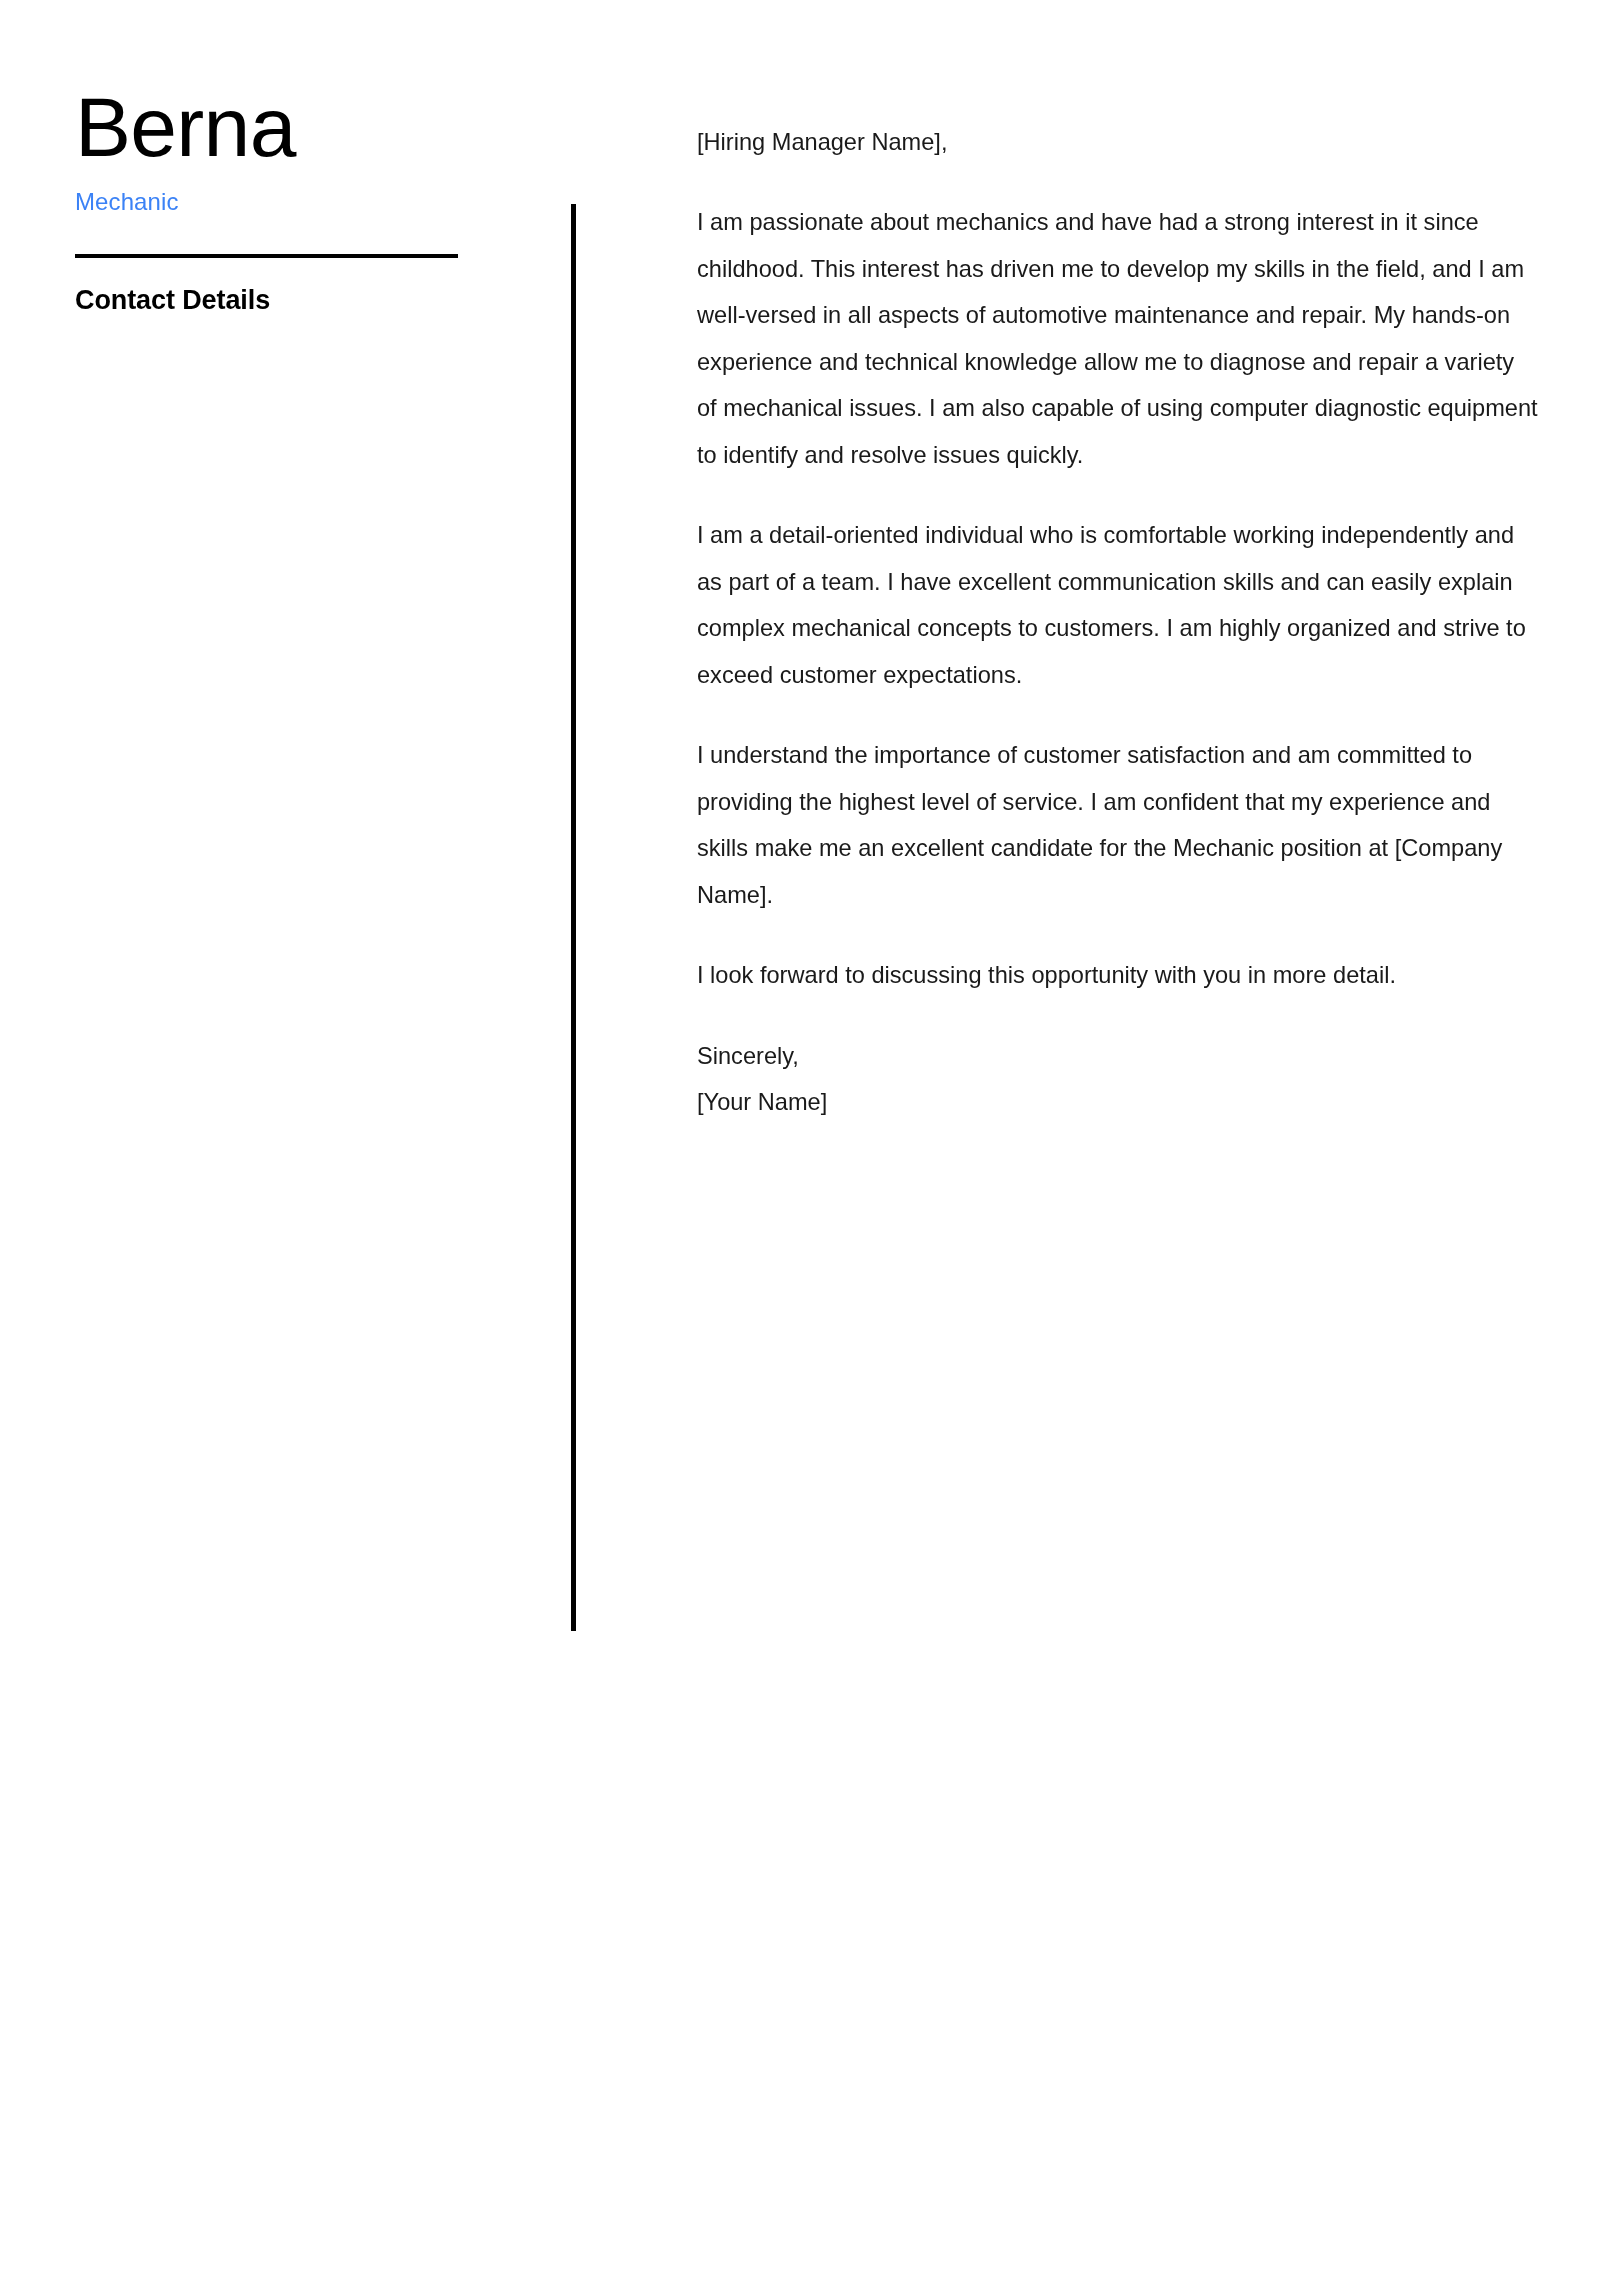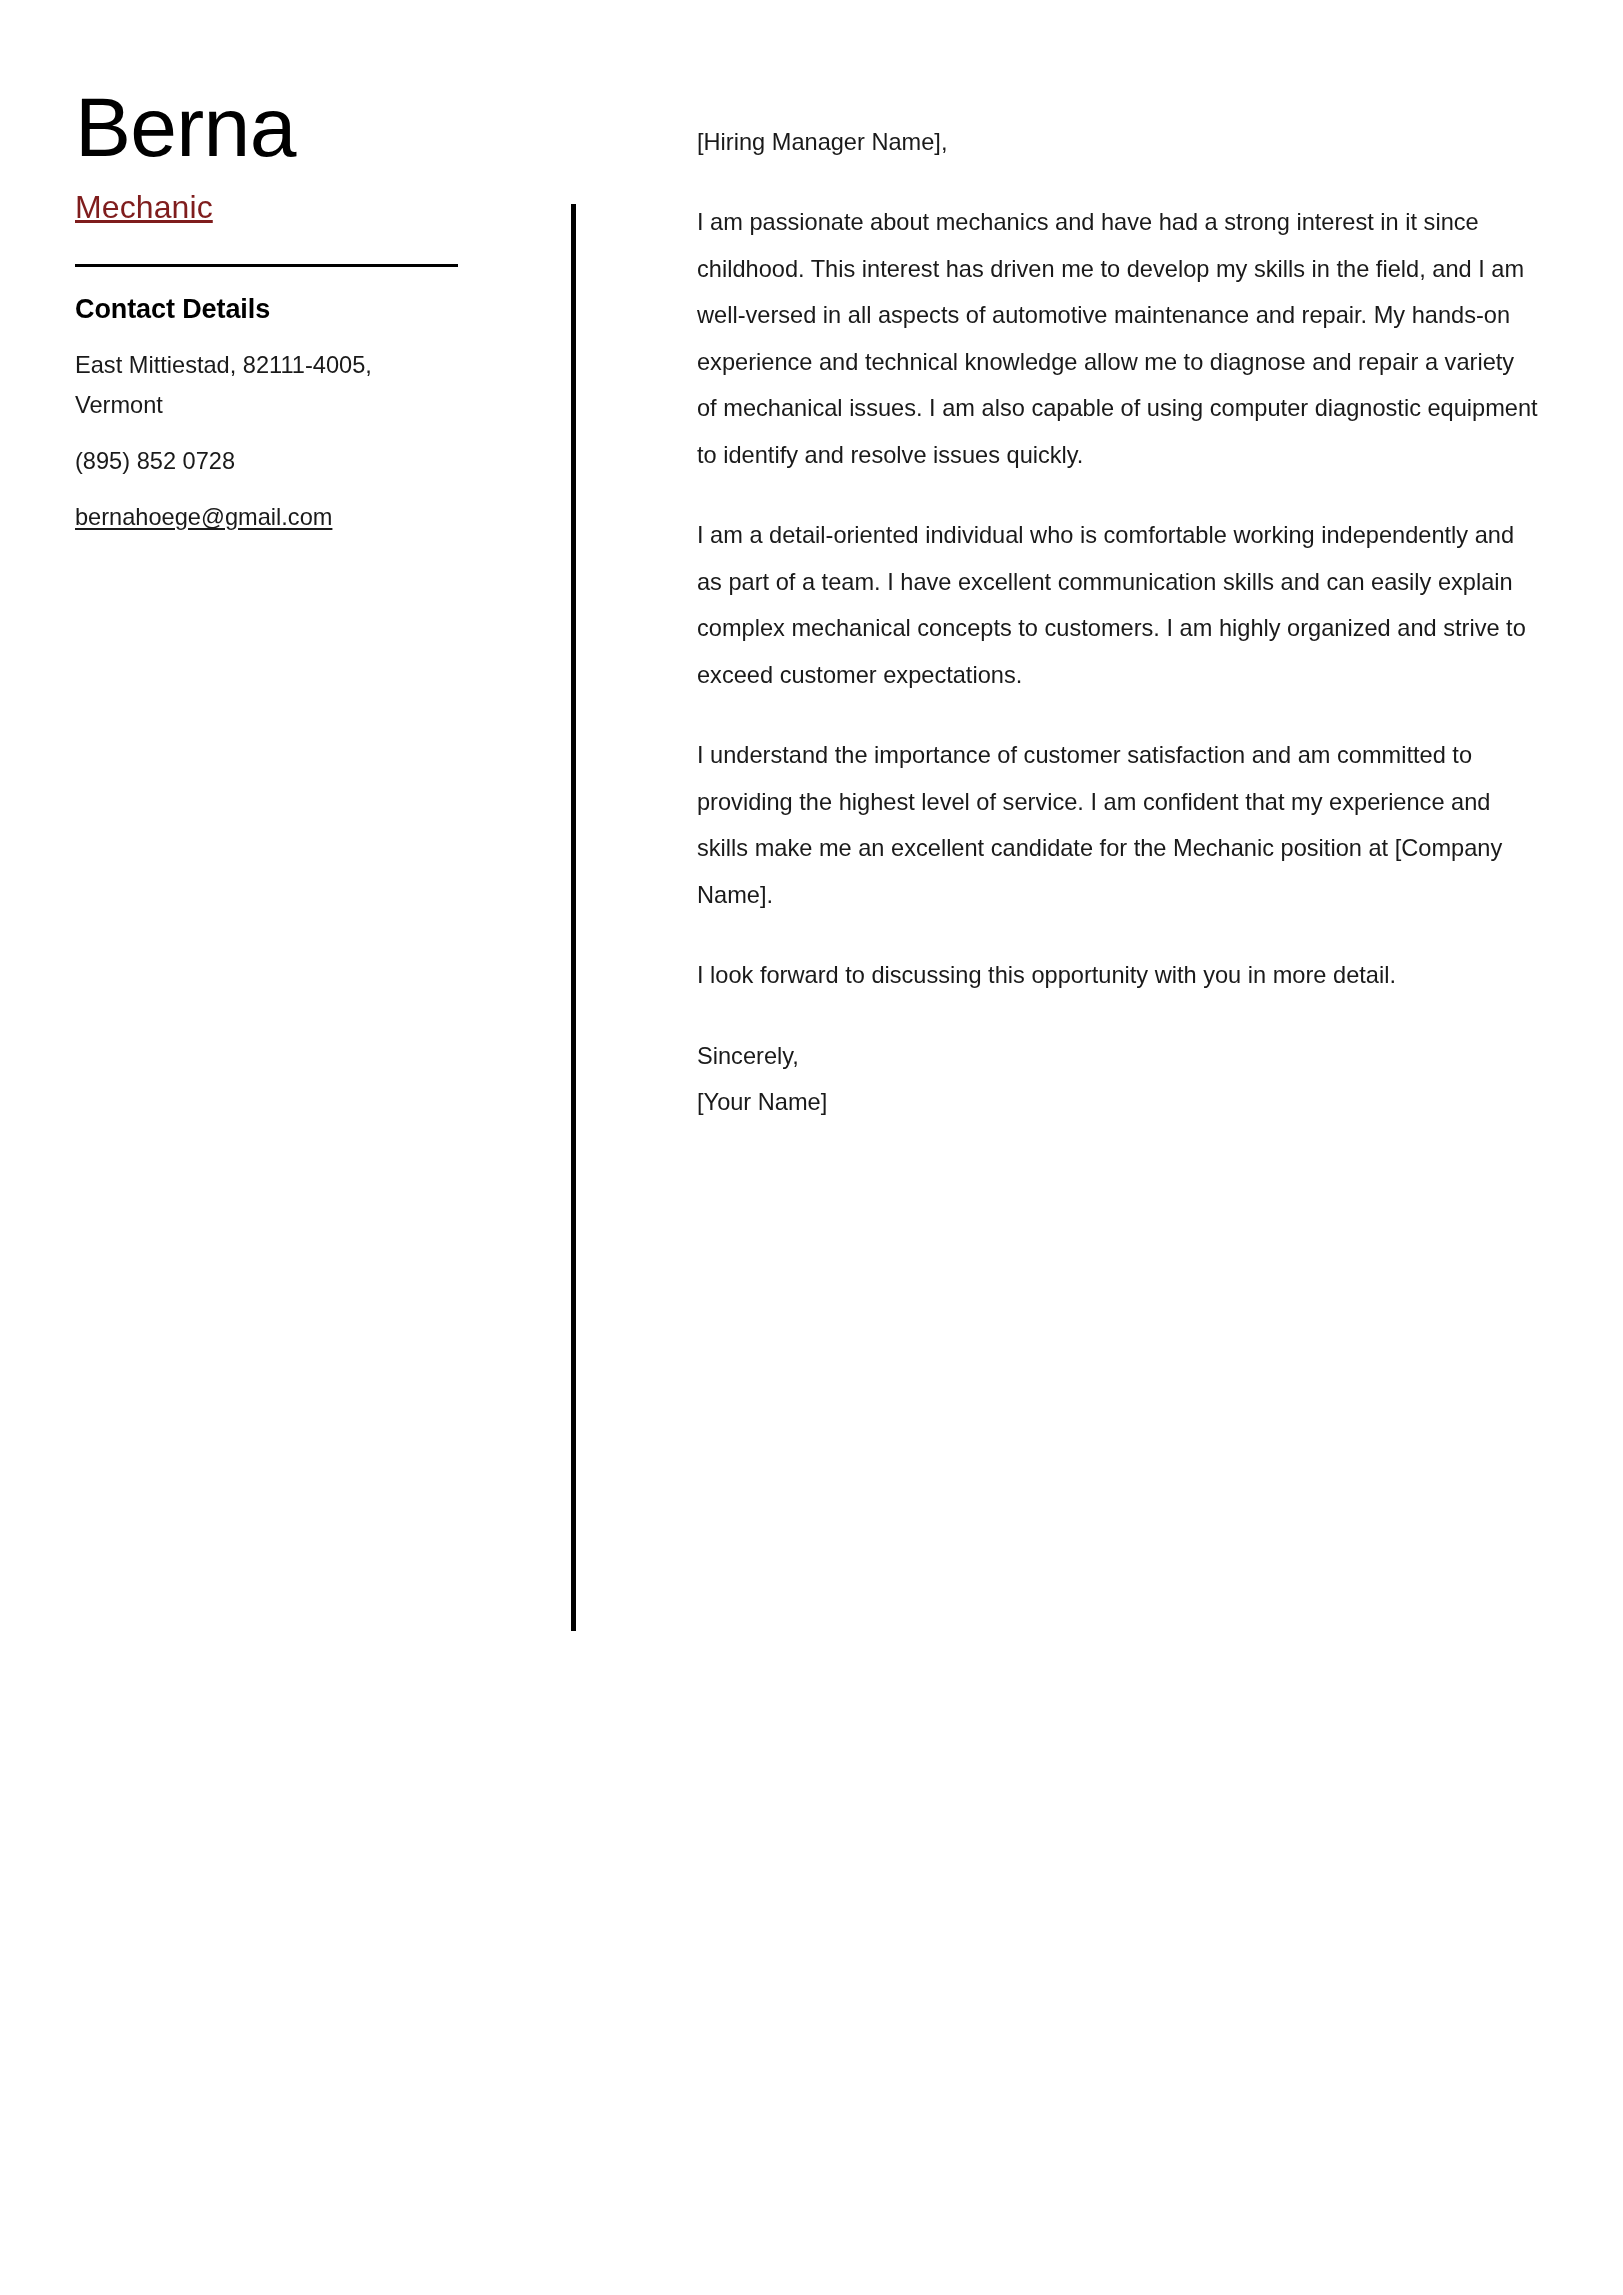--- a/index.html
+++ b/index.html
@@ -39,27 +39,26 @@
     display: block;
     font-size: 84px;
     font-weight: 300;
     line-height: 1.02;
     letter-spacing: -0.7px;
     color: #000000;
     white-space: nowrap;
   }
   .job-title {
     display: block;
-    font-size: 32px;
+    font-size: 24px;
     font-weight: 400;
     line-height: 1.2;
-    color: #7f1d1d;
+    color: #3b82f6;
     margin-top: 17px;
     letter-spacing: 0.1px;
-    text-decoration: underline;
   }
 
   .divider-rule {
     width: 383px;
     height: 3.3px;
     background: #000000;
     margin-top: 38px;
   }
 
   .section-heading {
@@ -138,25 +137,20 @@
     <div class="name-block">
       <span class="name-line">Berna</span>
     </div>
 
     <div class="job-title">Mechanic</div>
 
     <div class="divider-rule"></div>
 
     <div class="section-heading">Contact Details</div>
 
-    <div class="contact-list">
-      <div class="contact-item">East Mittiestad, 82111-4005, Vermont</div>
-      <div class="contact-item">(895) 852 0728</div>
-      <div class="contact-item email">bernahoege@gmail.com</div>
-    </div>
 
   </div>
 
   <div class="vertical-divider"></div>
 
   <div class="letter">
 
     <p class="salutation">[Hiring Manager Name],</p>
 
 

